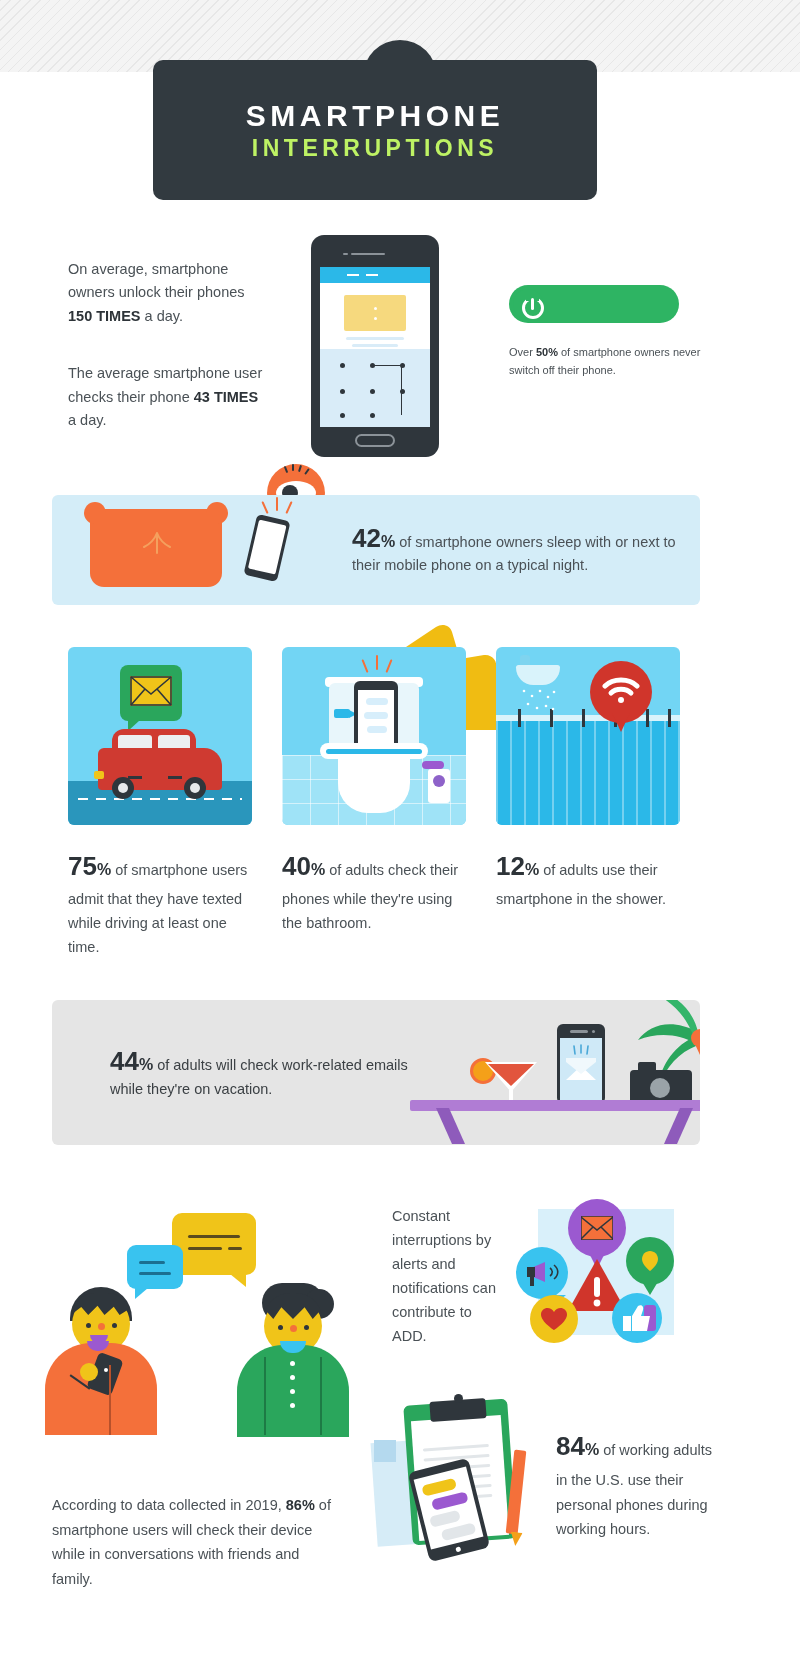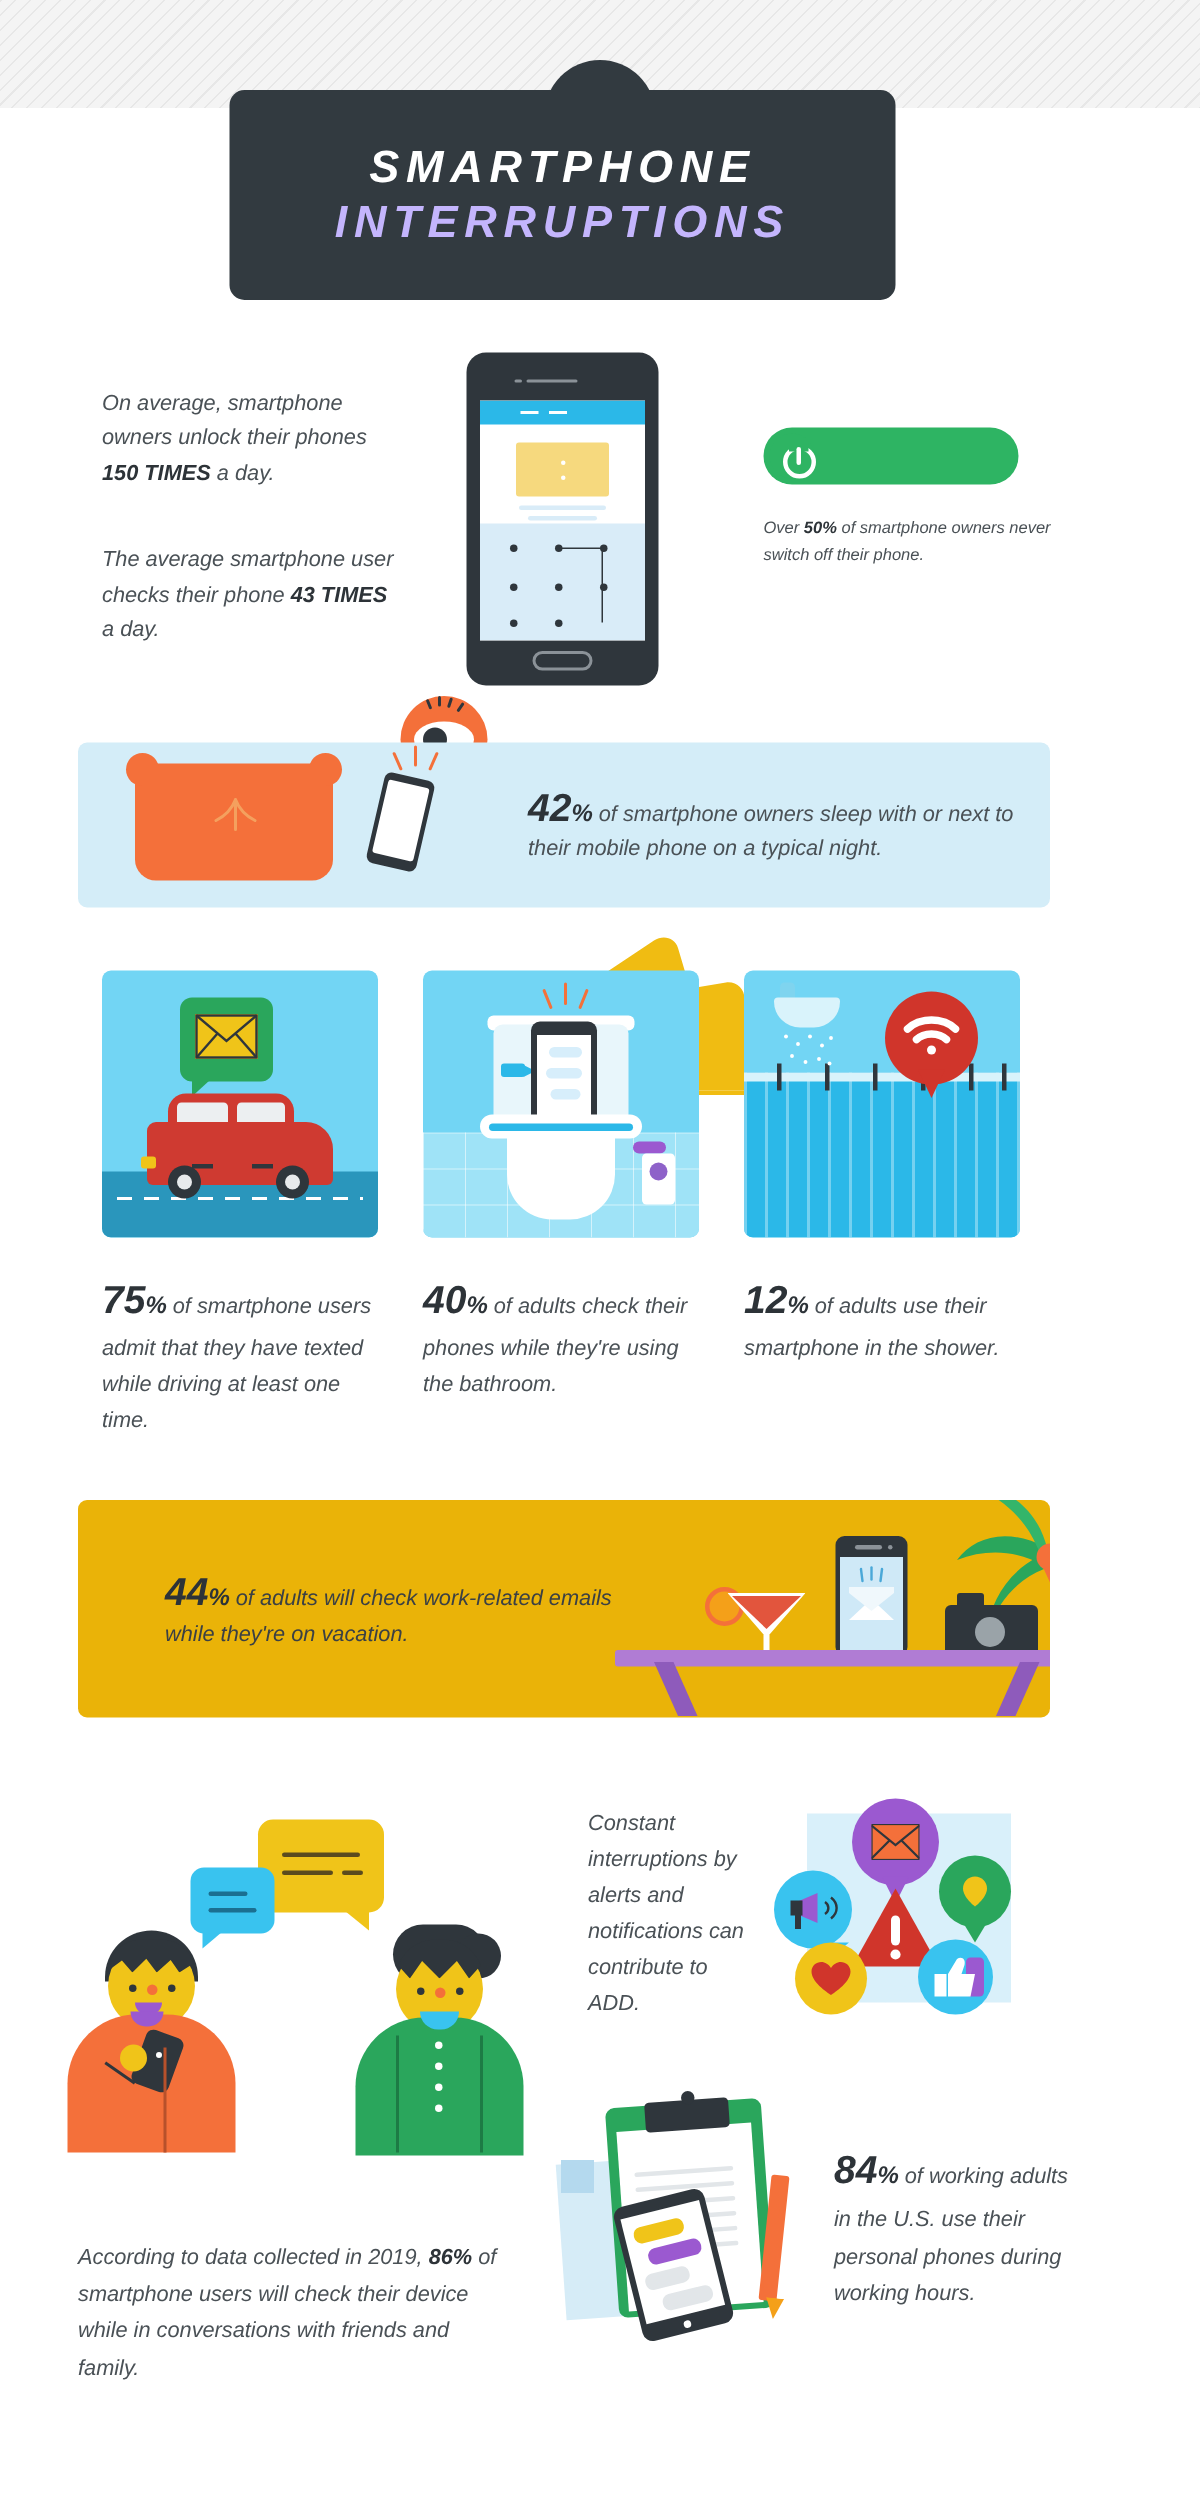--- a/index.html
+++ b/index.html
@@ -4,21 +4,21 @@
 <style>
   * { box-sizing: border-box; margin:0; padding:0; }
   body {
     width: 800px; height: 1675px;
     background:#ffffff;
     font-family: "Liberation Sans", sans-serif;
     color:#3b4044;
     position:relative;
     overflow:hidden;
   }
-  .page { position:relative; width:800px; height:1675px; background:#fff;font-style:italic; }
+  .page { position:relative; width:800px; height:1675px; background:#fff; }
 
   
   .top-hatch{
     position:absolute; top:0; left:0; width:800px; height:72px;
     background:
       repeating-linear-gradient(135deg,
         rgba(0,0,0,0.055) 0 1px, rgba(0,0,0,0) 1px 7px),
       #f4f4f4;
   }
 
@@ -33,21 +33,21 @@
   .header-card{
     position:absolute; left:153px; top:20px;
     width:444px; height:140px;
     background:#323a40; border-radius:10px;
     display:flex; flex-direction:column; align-items:center; justify-content:center;
   }
   .title1{
     color:#ffffff; font-size:30px; font-weight:700; letter-spacing:4.5px; line-height:1.25;
   }
   .title2{
-    color:#c4b5fd; font-size:30px; font-weight:700; letter-spacing:4.5px; line-height:1.25;
+    color:#bef264; font-size:23px; font-weight:700; letter-spacing:4.5px; line-height:1.25;
   }
 
   
   .sec1{ position:absolute; top:230px; left:0; width:800px; height:270px; }
   .s1-left{ position:absolute; left:68px; top:28px; width:200px; }
   .s1-left p{ font-size:14.5px; line-height:1.62; color:#4a5156; }
   .s1-left p.second{ margin-top:34px; }
   b{ font-weight:700; color:#2d3338; }
 
   
@@ -166,21 +166,21 @@
   .hook{ position:absolute; top:62px; width:3px; height:18px; background:#2f363c;}
   .showerhead{ position:absolute; left:20px; top:18px; width:44px; height:20px; background:#d9f3fb; border-radius:3px 3px 20px 20px;}
   .showerarm{ position:absolute; left:24px; top:8px; width:10px; height:14px; background:#7fd4ef; border-radius:3px;}
   .sprinkles{ position:absolute; left:24px; top:40px; width:42px; height:30px;}
   .wifi-pin{ position:absolute; left:94px; top:14px; width:62px; height:62px; border-radius:50%; background:#d0352b;}
   .wifi-pin .tip{ position:absolute; left:22px; top:52px; width:0; height:0; border-left:9px solid transparent; border-right:9px solid transparent; border-top:19px solid #d0352b;}
 
   
   .band-vac{
     position:absolute; left:52px; top:1000px; width:648px; height:145px;
-    background:#eab308; border-radius:6px; overflow:hidden;
+    background:#e5e5e5; border-radius:6px; overflow:hidden;
   }
   .vac-text{ position:absolute; left:58px; top:46px; width:310px; }
   .vac-text .num{ font-size:26px; font-weight:700; color:#2d3338;}
   .vac-text .pc{ font-size:16px; font-weight:700; color:#2d3338;}
   .vac-text span.body{ font-size:14.5px; color:#3b4044; line-height:1.65;}
   .table-top{ position:absolute; left:358px; top:100px; width:296px; height:11px; background:#b07cd4; border-radius:2px;}
   .table-leg{ position:absolute; top:108px; width:13px; height:36px; background:#8e5bbb;}
   .vphone{ position:absolute; left:505px; top:24px; width:48px; height:80px; background:#2f363c; border-radius:6px;}
   .vphone .sc{ position:absolute; left:3px; top:14px; width:42px; height:62px; background:#cfe9f7;}
   .glass{ position:absolute; left:433px; top:62px; width:52px; height:30px; background:#fff;

